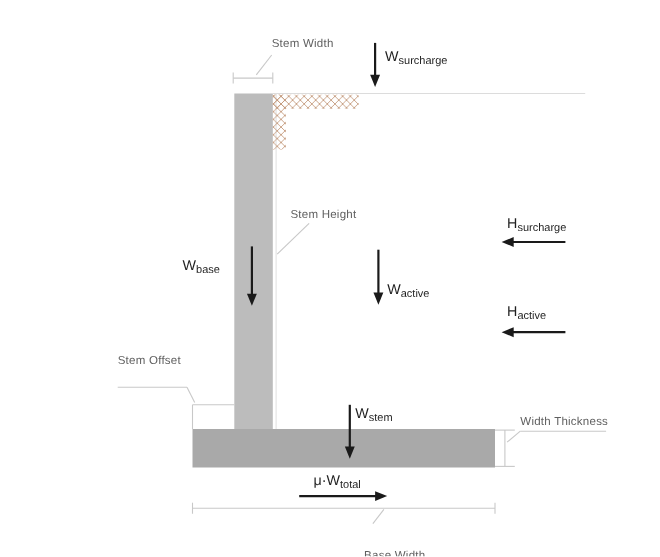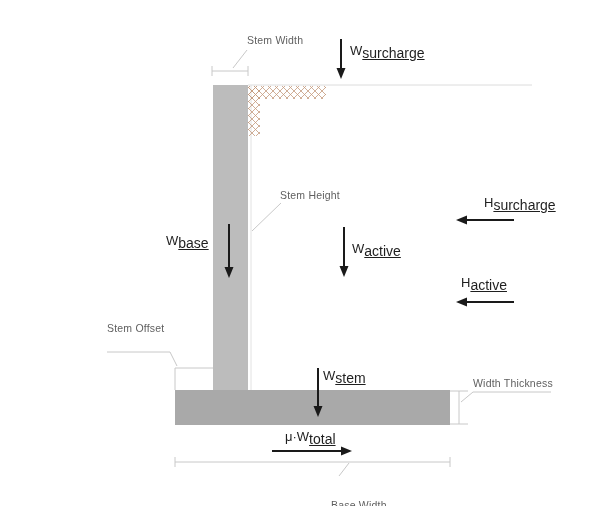--- a/index.html
+++ b/index.html
@@ -22,23 +22,22 @@
     font-size: 10.5px;
     color: var(--dim-text-color, #5f5f5f);
     letter-spacing: 0.2px;
   }
 
   .force-lbl {
     font-size: 13px;
     color: var(--force-text-color, #1f1f1f);
   }
   .force-lbl .sub {
-    font-size: 14px;
+    font-size: 10px;
     vertical-align: -3px;
-    text-decoration: underline;
   }
 
   .ground { stroke: #dcdcdc; stroke-width: 1; }
   .faint  { stroke: #e2e2e2; stroke-width: 1; }
 
   .stem { fill: var(--stem-fill, #bcbcbc); }
   .base { fill: var(--base-fill, #a9a9a9); }
 
   .dim line, line.dim { stroke: var(--dim-line-color, #c8c8c8); stroke-width: 1; }
 
@@ -132,41 +131,41 @@
     </g>
 
     <g class="arrow">
       <line x1="272" y1="451" x2="343" y2="451"></line>
       <polygon points="352,451 341,446.5 341,455.5"></polygon>
     </g>
   </svg>
 
   <div class="lbl dim-lbl" style="left:247px; top:35px">Stem Width</div>
 
-  <div class="lbl dim-lbl" style="left:280px; top:190px">Stem Height</div>
+  <div class="lbl dim-lbl" style="left:264px; top:190px">Stem Height</div>
 
   <div class="lbl dim-lbl" style="left:107px; top:323px">Stem Offset</div>
 
   <div class="lbl dim-lbl" style="left:473px; top:378px">Width Thickness</div>
 
   <div class="lbl dim-lbl" style="left:331px; top:500px">Base Width</div>
 
   <div class="lbl force-lbl" style="left:350px; top:44px">
     <span>W</span><span class="sub">surcharge</span>
   </div>
 
   <div class="lbl force-lbl" style="left:166px; top:234px">
     <span>W</span><span class="sub">base</span>
   </div>
 
-  <div class="lbl force-lbl" style="left:352px; top:242px">
+  <div class="lbl force-lbl" style="left:352px; top:256px">
     <span>W</span><span class="sub">active</span>
   </div>
 
-  <div class="lbl force-lbl" style="left:484px; top:196px">
+  <div class="lbl force-lbl" style="left:461px; top:196px">
     <span>H</span><span class="sub">surcharge</span>
   </div>
 
   <div class="lbl force-lbl" style="left:461px; top:276px">
     <span>H</span><span class="sub">active</span>
   </div>
 
   <div class="lbl force-lbl" style="left:323px; top:369px">
     <span>W</span><span class="sub">stem</span>
   </div>

